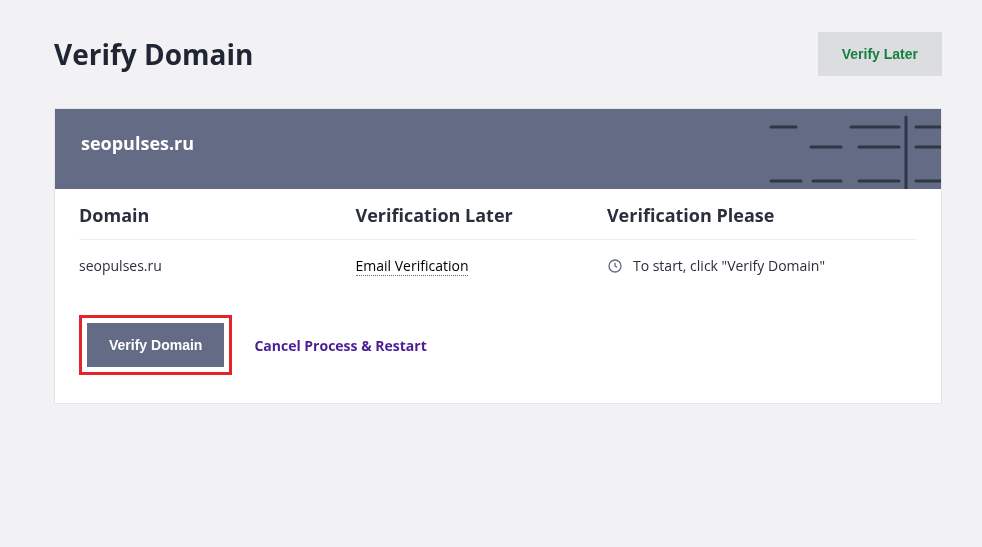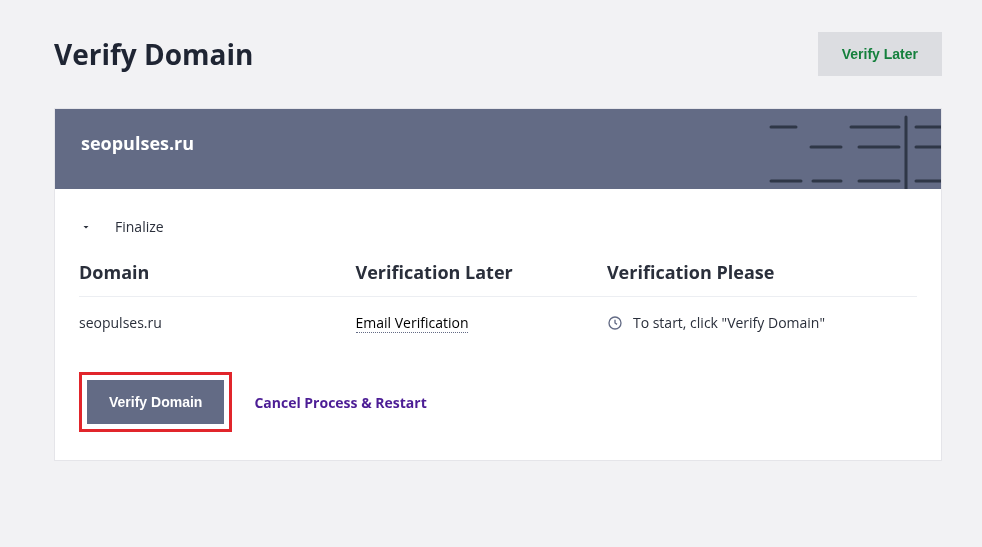--- a/index.html
+++ b/index.html
@@ -86,28 +86,20 @@
           <line x1="175" y1="72" x2="200" y2="72"></line>
           <line x1="60" y1="92" x2="100" y2="92"></line>
           <line x1="118" y1="92" x2="158" y2="92"></line>
           <line x1="175" y1="92" x2="200" y2="92"></line>
           <line x1="118" y1="110" x2="158" y2="110"></line>
         </g>
       </svg>
     </div>
 
 
-    <div class="section-row finalize">
-      <span class="chev">
-        <svg viewBox="0 0 24 24">
-            <path d="M7 10l5 5 5-5z"></path>
-          </svg>
-      </span>
-      <span class="section-label">Finalize</span>
-    </div>
 
     <div class="table-wrap">
       <table>
         <thead>
           <tr>
             <th style="width:33%">Domain</th>
             <th style="width:30%">Verification Later</th>
             <th>Verification Please</th>
           </tr>
         </thead>

